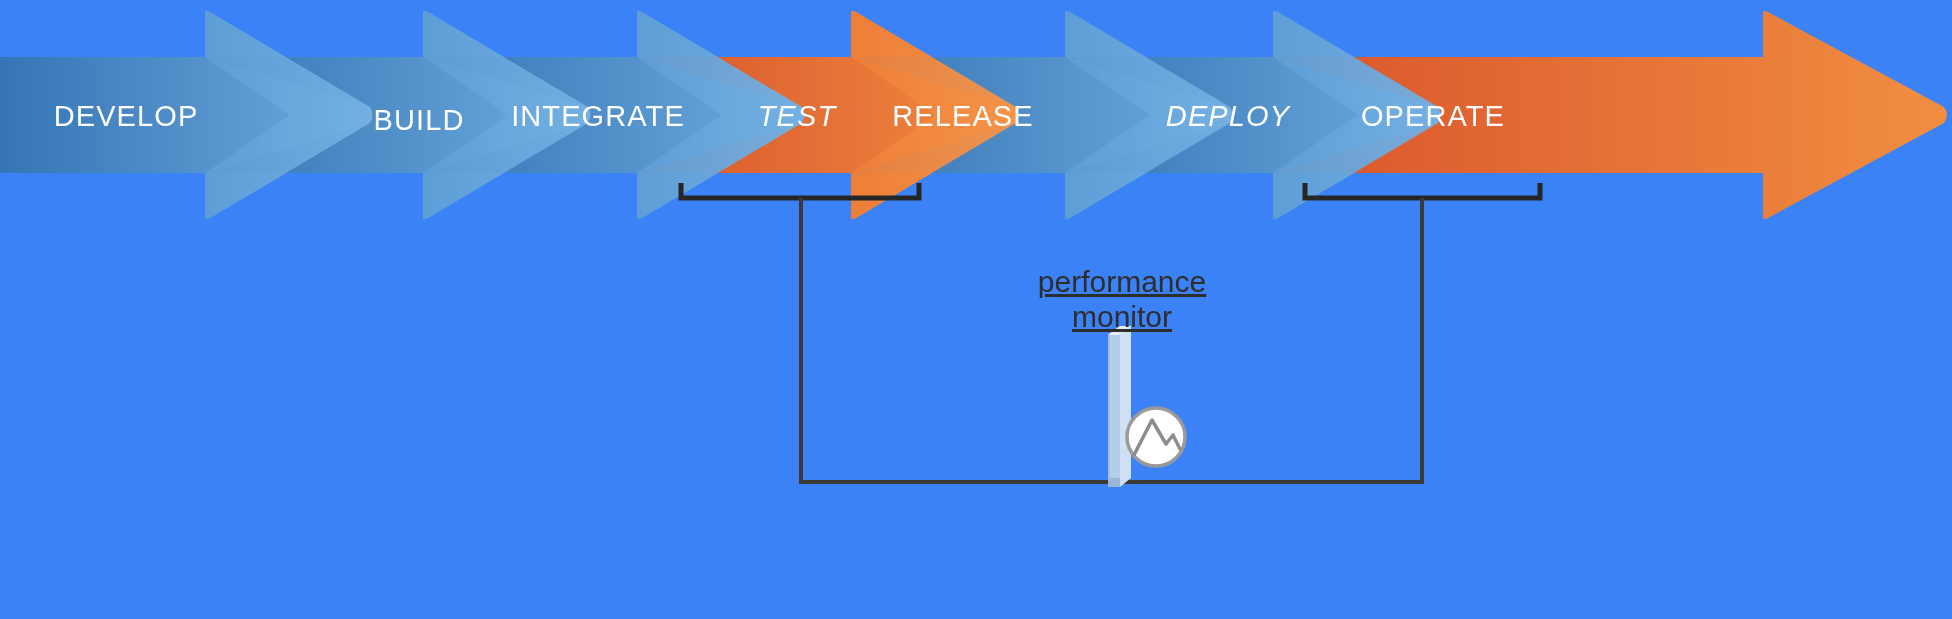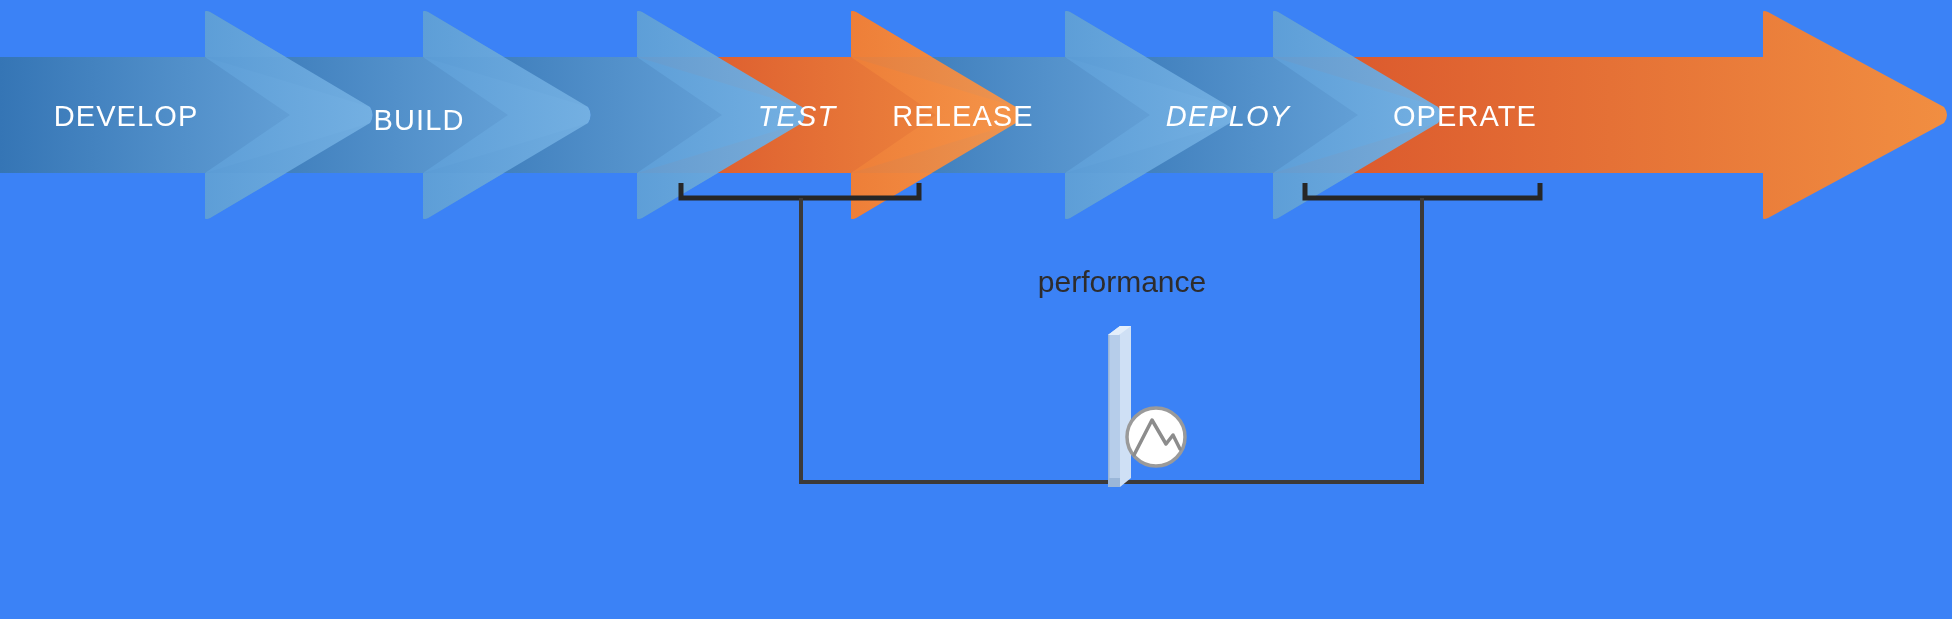--- a/index.html
+++ b/index.html
@@ -31,20 +31,21 @@
   }
   .pm-label {
     position:absolute;
     color:#2e2c2c;
     font-size:30px;
     line-height:35px;
     text-align:center;
     font-family:"Liberation Sans", sans-serif;
     transform:translateX(-50%);
     white-space:nowrap;
+    text-decoration:underline;
   }
 </style>
 </head>
 <body>
 
 <div id="stage">
 
   <svg id="pipeline-svg" viewBox="0 0 1952 619">
     <defs>
       <linearGradient id="gBlue" x1="0" y1="0" x2="1" y2="0">
@@ -134,24 +135,25 @@
                Q1763,220 1763,218 L1763,173 L1273,173
                L1438,123 Q1443,115 1438,107 Z" fill="url(#gOrange)"></path>
       <path d="M1273,57 L1273,12 Q1273,10 1278,12 L1438,107
                Q1443,115 1438,123 L1278,218 Q1273,220 1273,218 L1273,173
                L1358,115 Z" fill="url(#gBlueHead)" opacity="0.95"></path>
     </g>
   </svg>
 
   <div class="stage-label" style="left:126px;  top:116px;">DEVELOP</div>
   <div class="stage-label" style="left:371px;  top:120px;margin-left:48px;">BUILD</div>
+  <div class="stage-label" style="left:598px;  top:116px;">INTEGRATE</div>
   <div class="stage-label" style="left:797px;  top:116px;font-style:italic;">TEST</div>
   <div class="stage-label" style="left:963px; top:116px;">RELEASE</div>
   <div class="stage-label" style="left:1228px; top:116px;font-style:italic;">DEPLOY</div>
-  <div class="stage-label" style="left:1433px; top:116px;margin-left:32px;">OPERATE</div>
+  <div class="stage-label" style="left:1433px; top:116px;">OPERATE</div>
 
   <svg id="connector-svg" viewBox="0 0 1952 619">
 
     <g stroke="#262626" stroke-width="5" fill="none">
       <path d="M681,183 L681,198 L919,198 L919,183"></path>
     </g>
 
     <g stroke="#262626" stroke-width="5" fill="none">
       <path d="M1305,183 L1305,198 L1540,198 L1540,183"></path>
     </g>
@@ -170,15 +172,16 @@
     </g>
 
     <g>
       <circle cx="1156" cy="437" r="29" fill="#ffffff" stroke="#9a9a9a" stroke-width="3.5"></circle>
       <path d="M1134,455 L1152,420 L1166,444 L1173,435 L1180,449" fill="none" stroke="#8c8c8c" stroke-width="3.5" stroke-linejoin="round" stroke-linecap="round"></path>
     </g>
   </svg>
 
   <div class="pm-label" style="left:1122px; top:264px;">
     <div>performance</div>
+    <div>monitor</div>
   </div>
 
 </div>
 
 </body></html>

